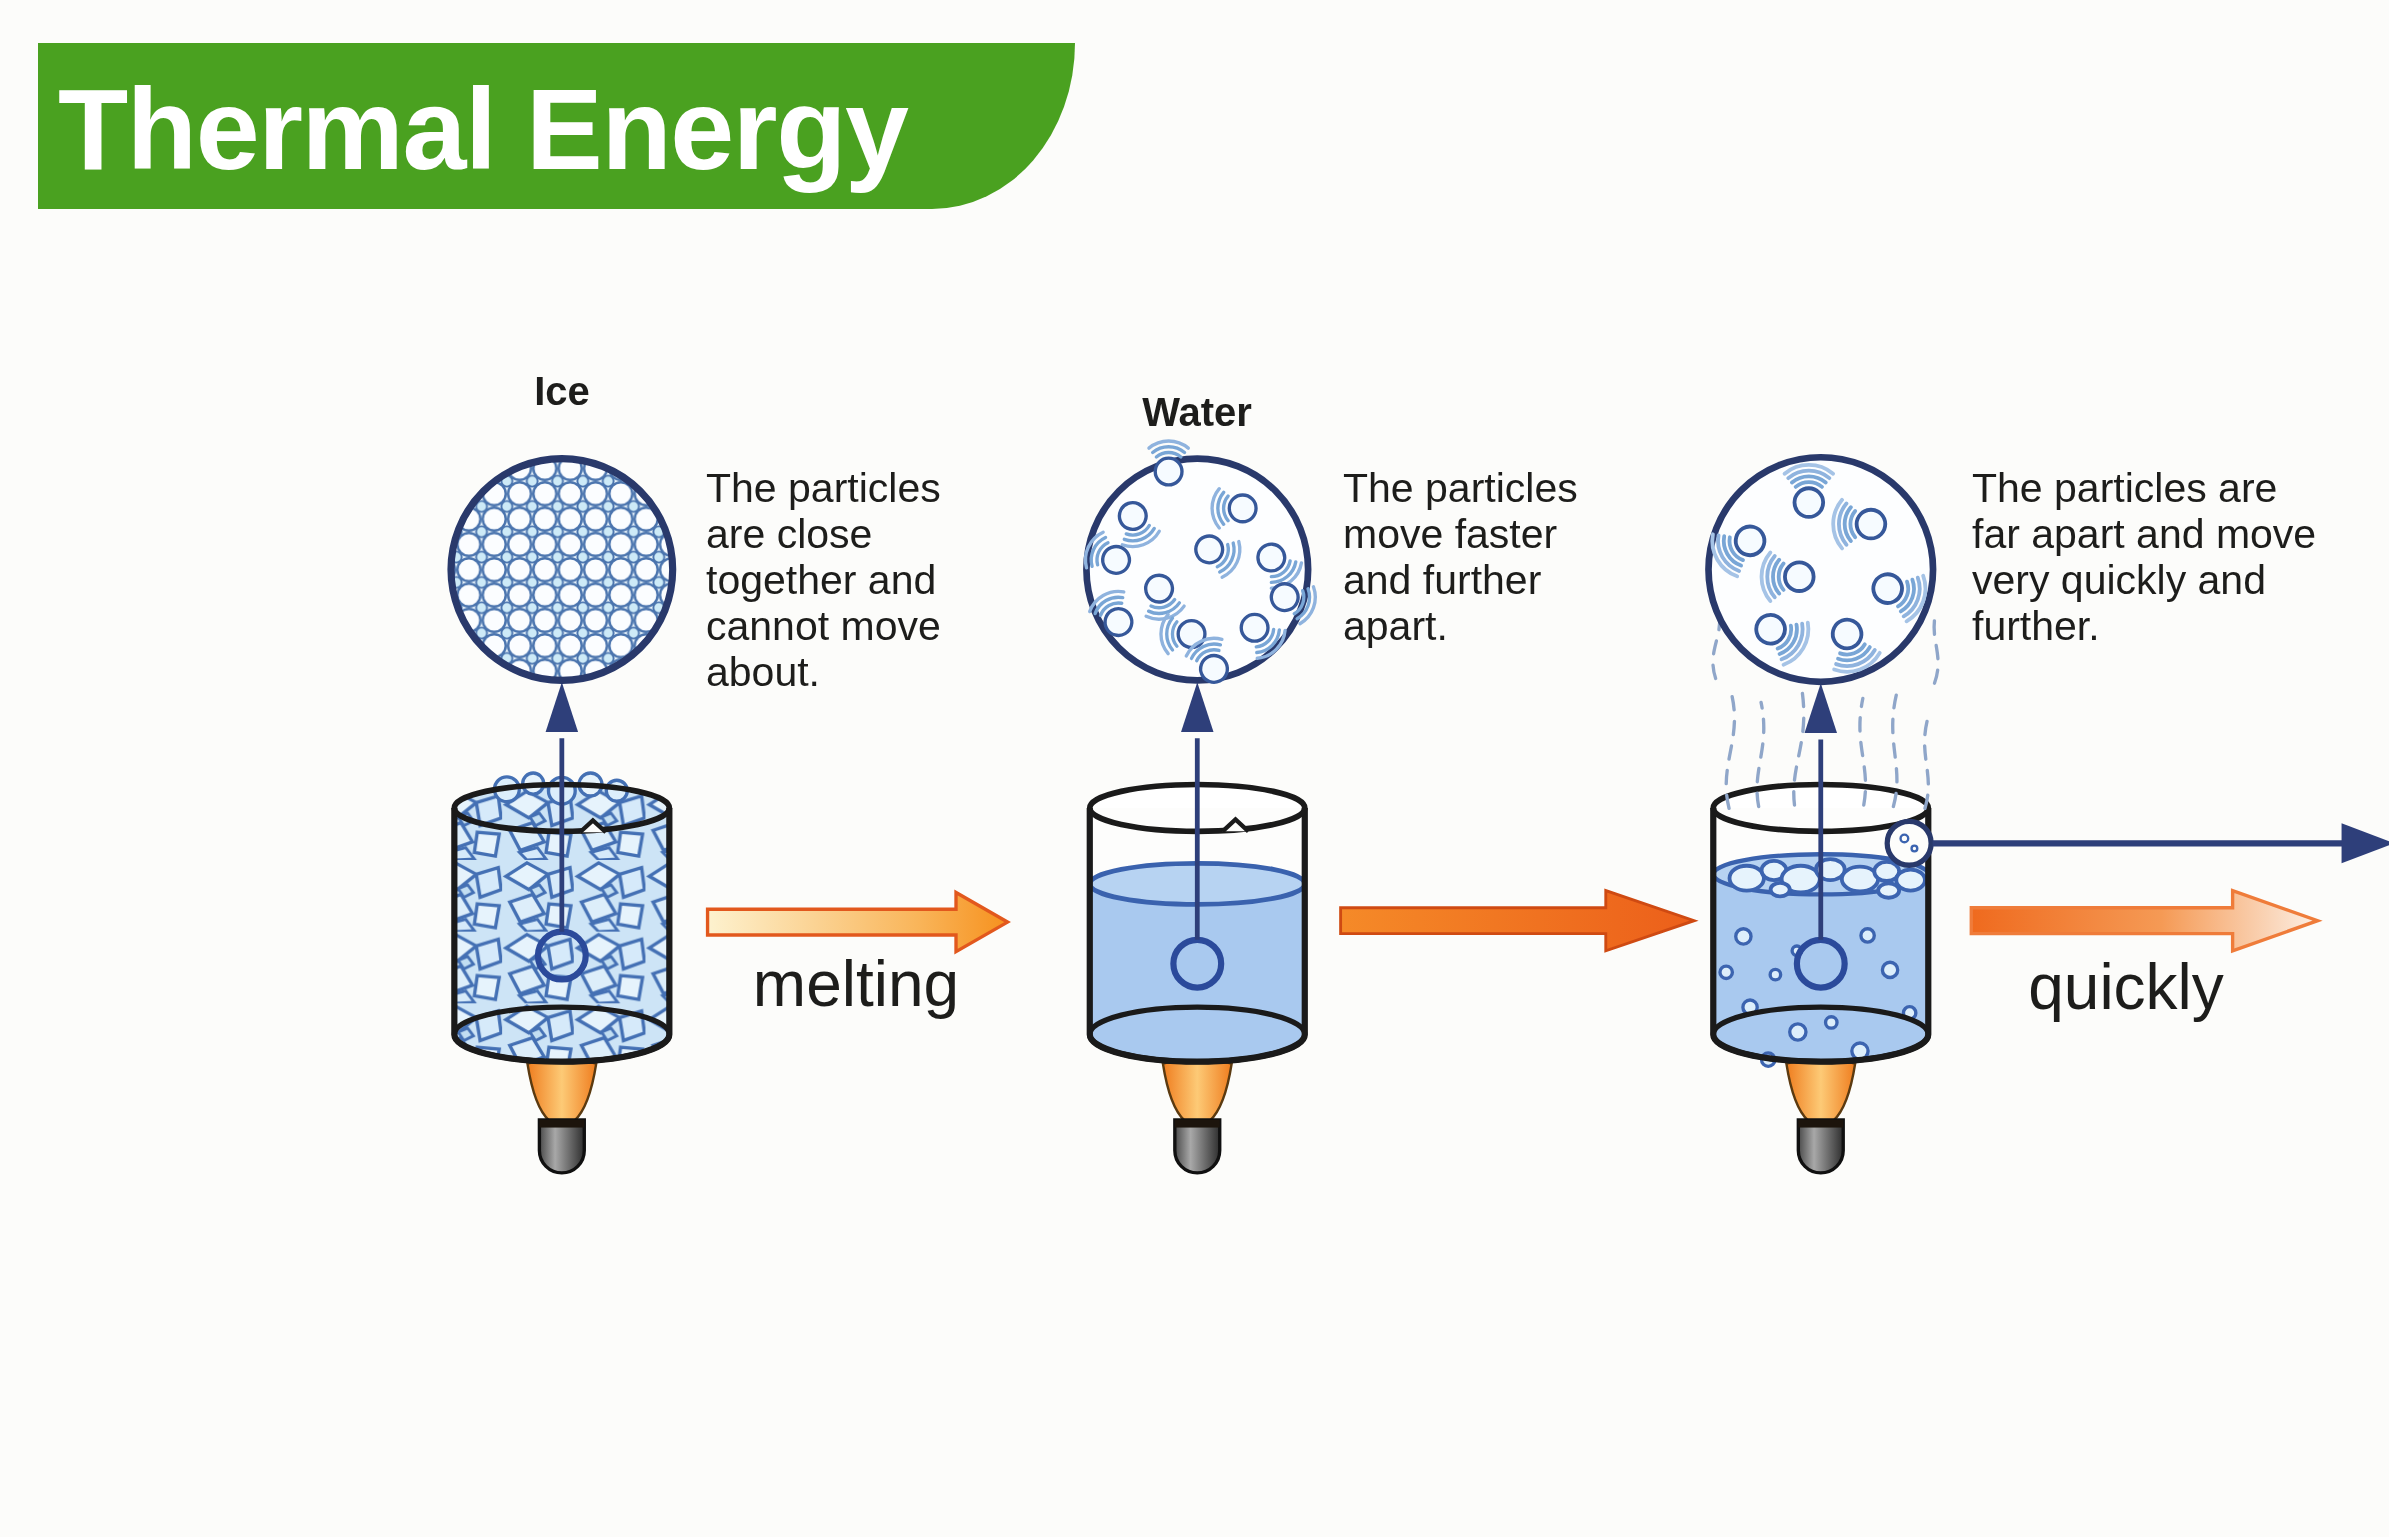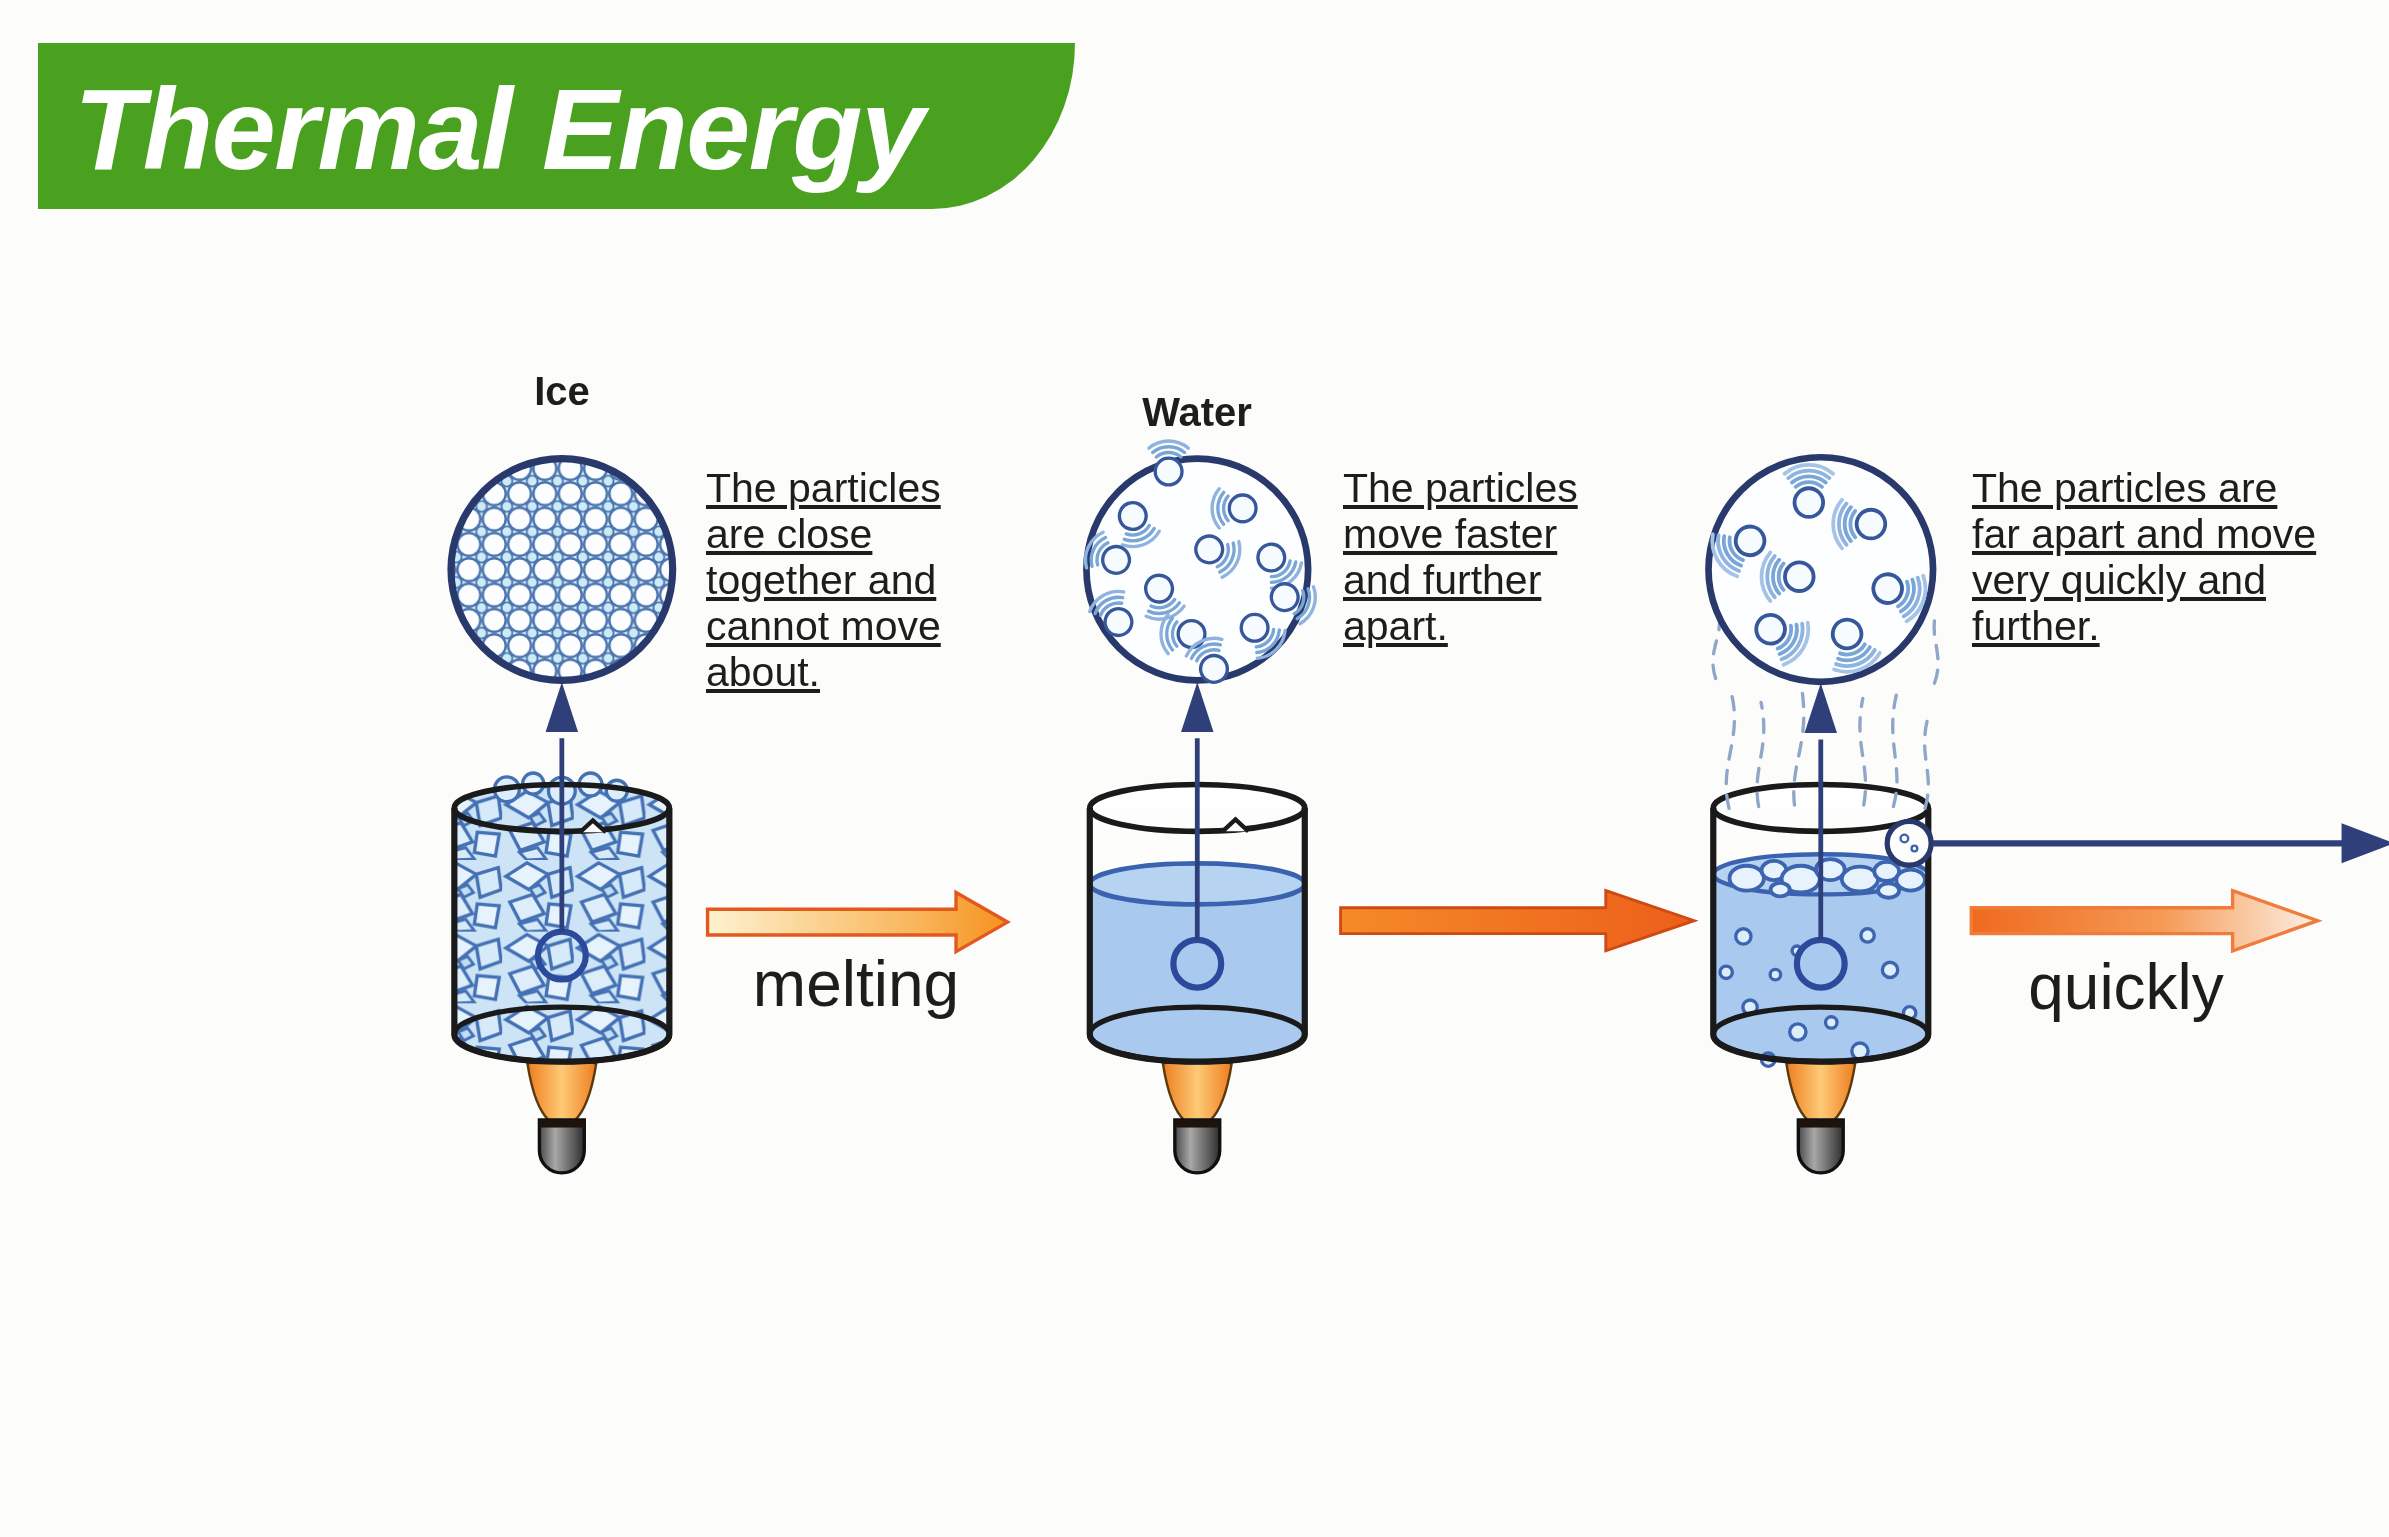--- a/index.html
+++ b/index.html
@@ -1,28 +1,28 @@
 <!DOCTYPE html>
 <html style="font-size:7.6px"><head>
 <meta charset="utf-8">
 <style>
   html,body{margin:0;padding:0;background:#fcfcfa;}
   .stage{position:relative;width:2987px;height:1537px;overflow:hidden;
          font-family:"Liberation Sans","DejaVu Sans",sans-serif;background:#fcfcfa;}
   
   .banner{position:absolute;left:38px;top:43px;width:1037px;height:166px;
           background:#4aa120;border-radius:0 0 143px 0 / 0 0 166px 0;}
-  .banner h1{margin:0;padding-left:36px;line-height:172px;font-size:115px;
-             font-weight:bold;color:#ffffff;letter-spacing:-1.4px;white-space:nowrap;font-style:italic;}
+  .banner h1{margin:0;padding-left:20px;line-height:172px;font-size:115px;
+             font-weight:bold;color:#ffffff;letter-spacing:-1.4px;white-space:nowrap;}
   
   .art{position:absolute;left:0;top:0;}
   .state-label{position:absolute;transform:translateX(-50%);font-size:40px;
                font-weight:bold;color:#1d1d1b;white-space:nowrap;}
   .desc{position:absolute;font-size:41px;line-height:46px;color:#1d1d1b;
-        white-space:pre-line;text-decoration:underline;}
+        white-space:pre-line;}
   .proc-label{position:absolute;transform:translateX(-50%);font-size:64px;
               color:#1d1d1b;white-space:nowrap;text-align:center;}
 </style>
 </head>
 <body>
 
 <div class="stage">
 
   <div class="banner">
     <h1>Thermal Energy</h1>

